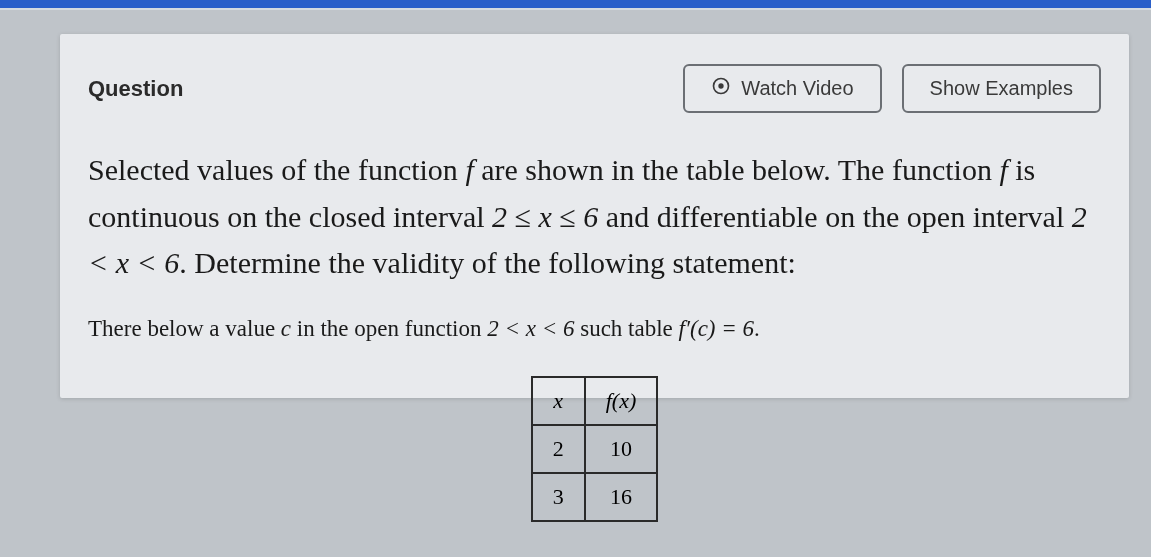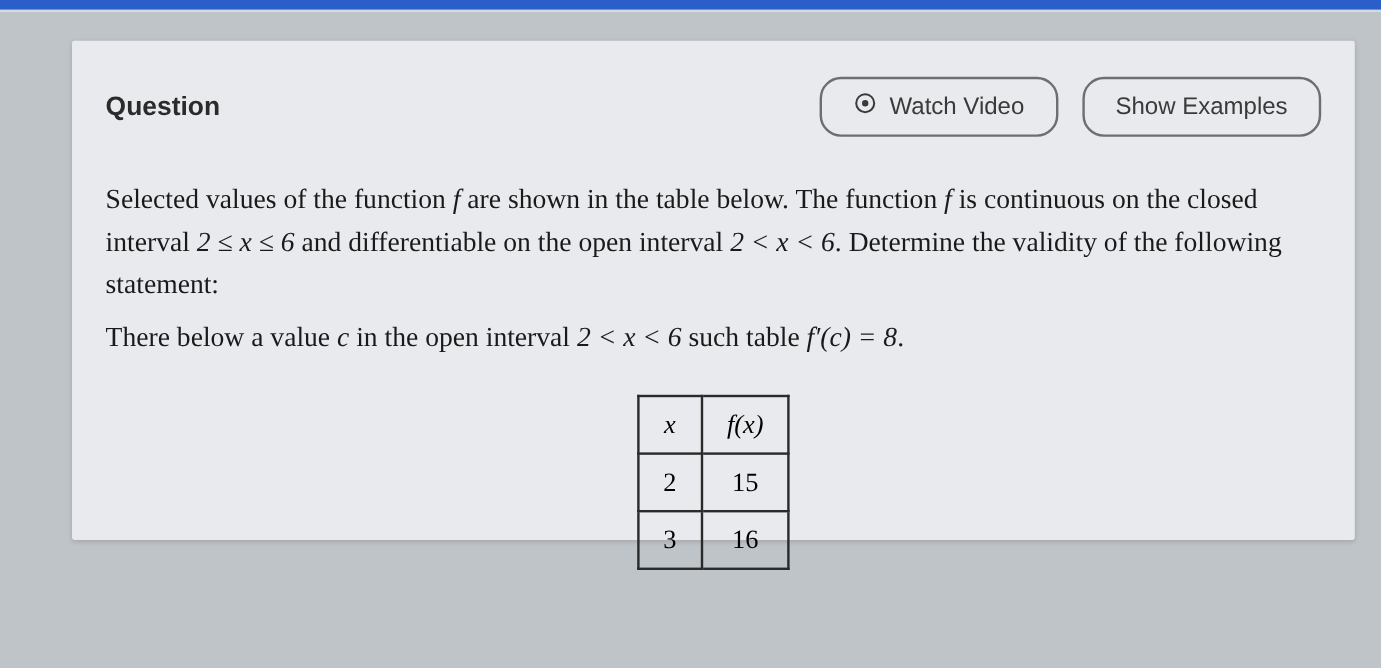--- a/index.html
+++ b/index.html
@@ -1,28 +1,28 @@
 <!DOCTYPE html>
 <html><head>
 <meta charset="utf-8">
 <style>
   html,body{margin:0;padding:0;width:1151px;height:557px;overflow:hidden;
     font-family:"Helvetica Neue",Arial,sans-serif;background:#bfc4c9;}
   .topbar{height:8px;background:#2a5fc9;border-bottom:2px solid #d6dbe0;}
   .page{margin:24px 22px 0 60px;background:#e8eaed;border-radius:2px;
-    box-shadow:0 1px 4px rgba(0,0,0,.15);padding:30px 28px 0 28px;height:416px;
+    box-shadow:0 1px 4px rgba(0,0,0,.15);padding:30px 28px 0 28px;height:364px;
     box-sizing:border-box;}
   .hdr{display:flex;align-items:center;justify-content:space-between;margin-bottom:34px;}
   .qlabel{font-weight:700;font-size:22px;color:#2b2b2b;}
   .btns{display:flex;gap:20px;}
-  .btn{border:2px solid #6b6f74;border-radius:18px;padding:10px 26px;font-size:20px;
+  .btn{border:2px solid #6b6f74;border-radius:6px;padding:10px 26px;font-size:20px;
     color:#3a3a3a;background:#e8eaed;display:flex;align-items:center;gap:10px;
     cursor:pointer;font-weight:500;}
   .btn svg{width:20px;height:20px;}
-  .prompt{font-size:23px;line-height:1.55;color:#1a1a1a;margin-bottom:8px;
+  .prompt{font-size:30px;line-height:1.55;color:#1a1a1a;margin-bottom:24px;
     font-family:Georgia,"Times New Roman",serif;}
   .stmt{font-size:23px;line-height:1.55;color:#1a1a1a;margin-bottom:30px;
     font-family:Georgia,"Times New Roman",serif;}
   .mi{font-style:italic;font-family:Georgia,serif;}
   .tblwrap{display:flex;justify-content:center;}
   table{border-collapse:collapse;}
   th,td{border:2px solid #2a2a2a;padding:10px 20px;font-size:22px;text-align:center;
     font-family:Georgia,serif;}
   th{font-weight:400;}
 </style>
@@ -49,33 +49,33 @@
         <span>Show Examples</span>
       </div>
     </div>
   </div>
 
   <div class="prompt">
     <span>Selected values of the function </span><span class="mi">f</span><span> are shown in the table below. The function </span><span class="mi">f</span><span> is continuous on the closed interval </span><span class="mi">2 ≤ x ≤ 6</span><span> and differentiable on the open interval </span><span class="mi">2 &lt; x &lt; 6</span><span>. Determine the validity of the following statement:</span>
   </div>
 
   <div class="stmt">
-    <span>There below a value </span><span class="mi">c</span><span> in the open interval </span><span class="mi">2 &lt; x &lt; 6</span><span> such table </span><span class="mi">f′(c) = 8</span><span>.</span>
+    <span>There below a value </span><span class="mi">c</span><span> in the open function </span><span class="mi">2 &lt; x &lt; 6</span><span> such table </span><span class="mi">f′(c) = 6</span><span>.</span>
   </div>
 
   <div class="tblwrap">
     <table>
       <tbody>
           <tr>
         <th><span class="mi">x</span></th>
         <th><span class="mi">f(x)</span></th>
       </tr>
       <tr>
         <td>2</td>
-        <td>15</td>
+        <td>10</td>
       </tr>
       <tr>
         <td>3</td>
         <td>16</td>
       </tr>
     </tbody>
       </table>
   </div>
 
 </div>

